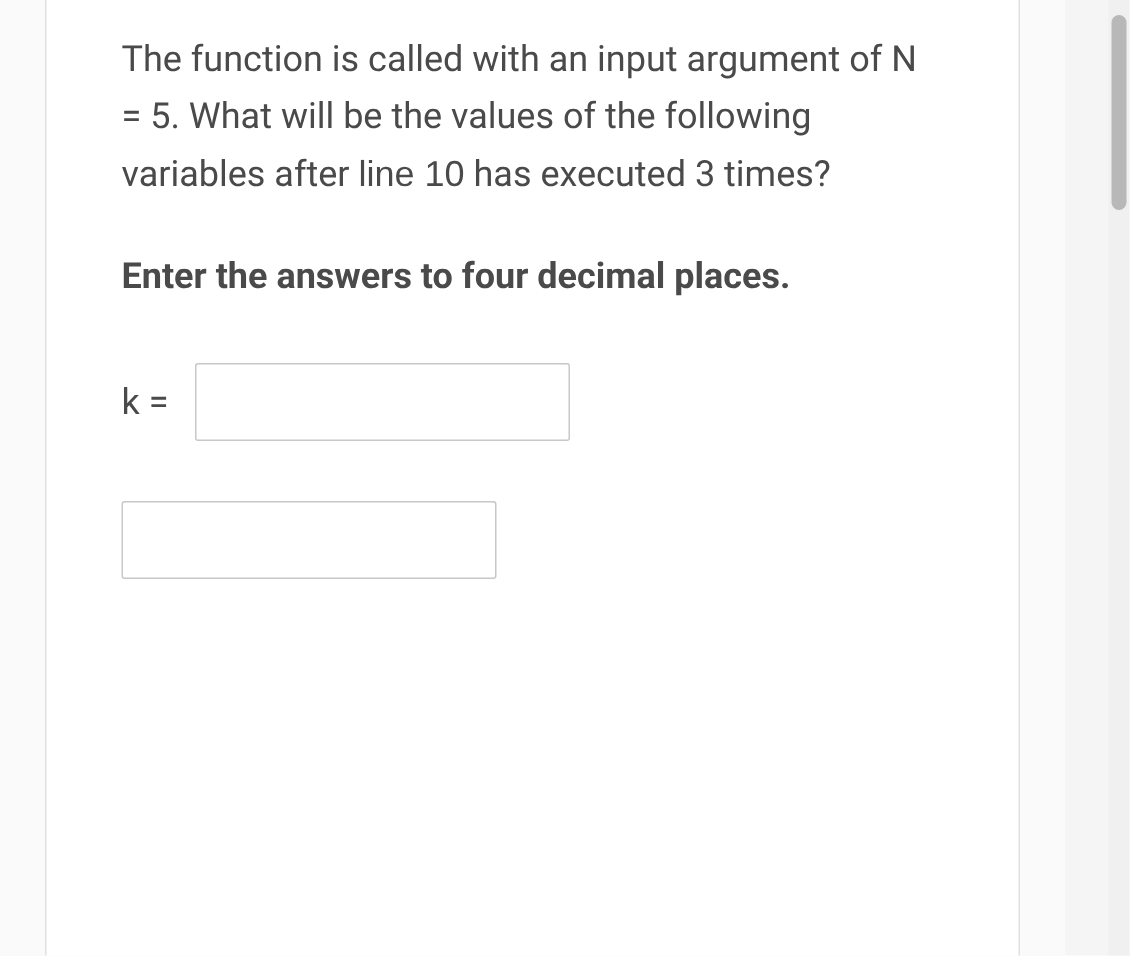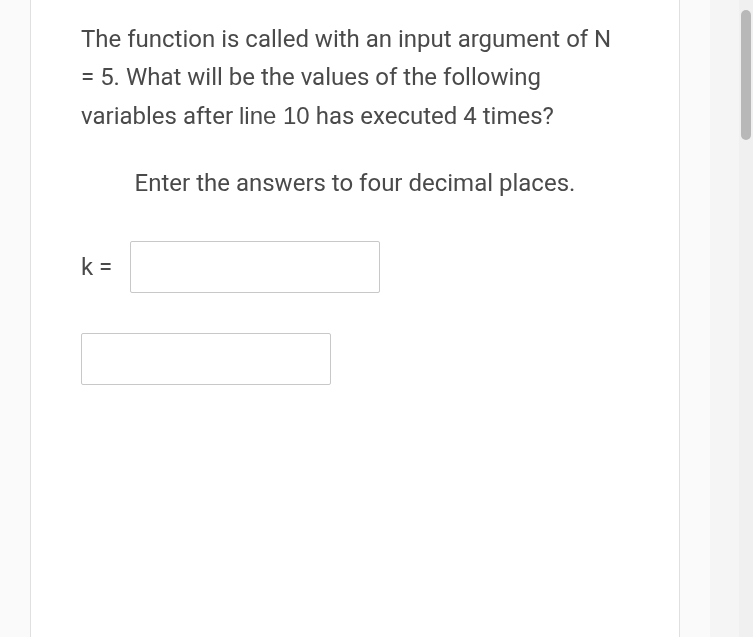--- a/index.html
+++ b/index.html
@@ -37,23 +37,22 @@
       margin-bottom: 30px;
     }
     .question-text .line10 {
       font-family: "Segoe UI", Arial, sans-serif;
       text-align: right;
     }
     .instruction-text {
       font-size: 24px;
       line-height: 1.5;
       color: #4a4a4a;
-      font-weight: 400;
+      font-weight: 700;
       margin-bottom: 40px;
-      text-align: center;
     }
     .input-row {
       display: flex;
       align-items: center;
       margin-bottom: 40px;
     }
     .input-label {
       font-size: 24px;
       color: #4a4a4a;
       font-weight: 400;
@@ -86,21 +85,21 @@
       background: #b8b8b8;
       border-radius: 5px;
     }
   </style>
 </head>
 <body>
 
 <div class="outer-container">
   <div class="card">
     <p class="question-text">
-      <span>The function is called with an input argument of N = 5.  What will be the values of the following variables after </span><span class="line10">line 10</span><span> has executed 4 times?</span>
+      <span>The function is called with an input argument of N = 5.  What will be the values of the following variables after </span><span class="line10">line 10</span><span> has executed 3 times?</span>
     </p>
     <p class="instruction-text">Enter the answers to four decimal places.</p>
 
     <div class="input-row">
       <span class="input-label">k =</span>
       <input type="text" class="answer-input" value="" style="">
     </div>
 
 
     <div class="input-row">

